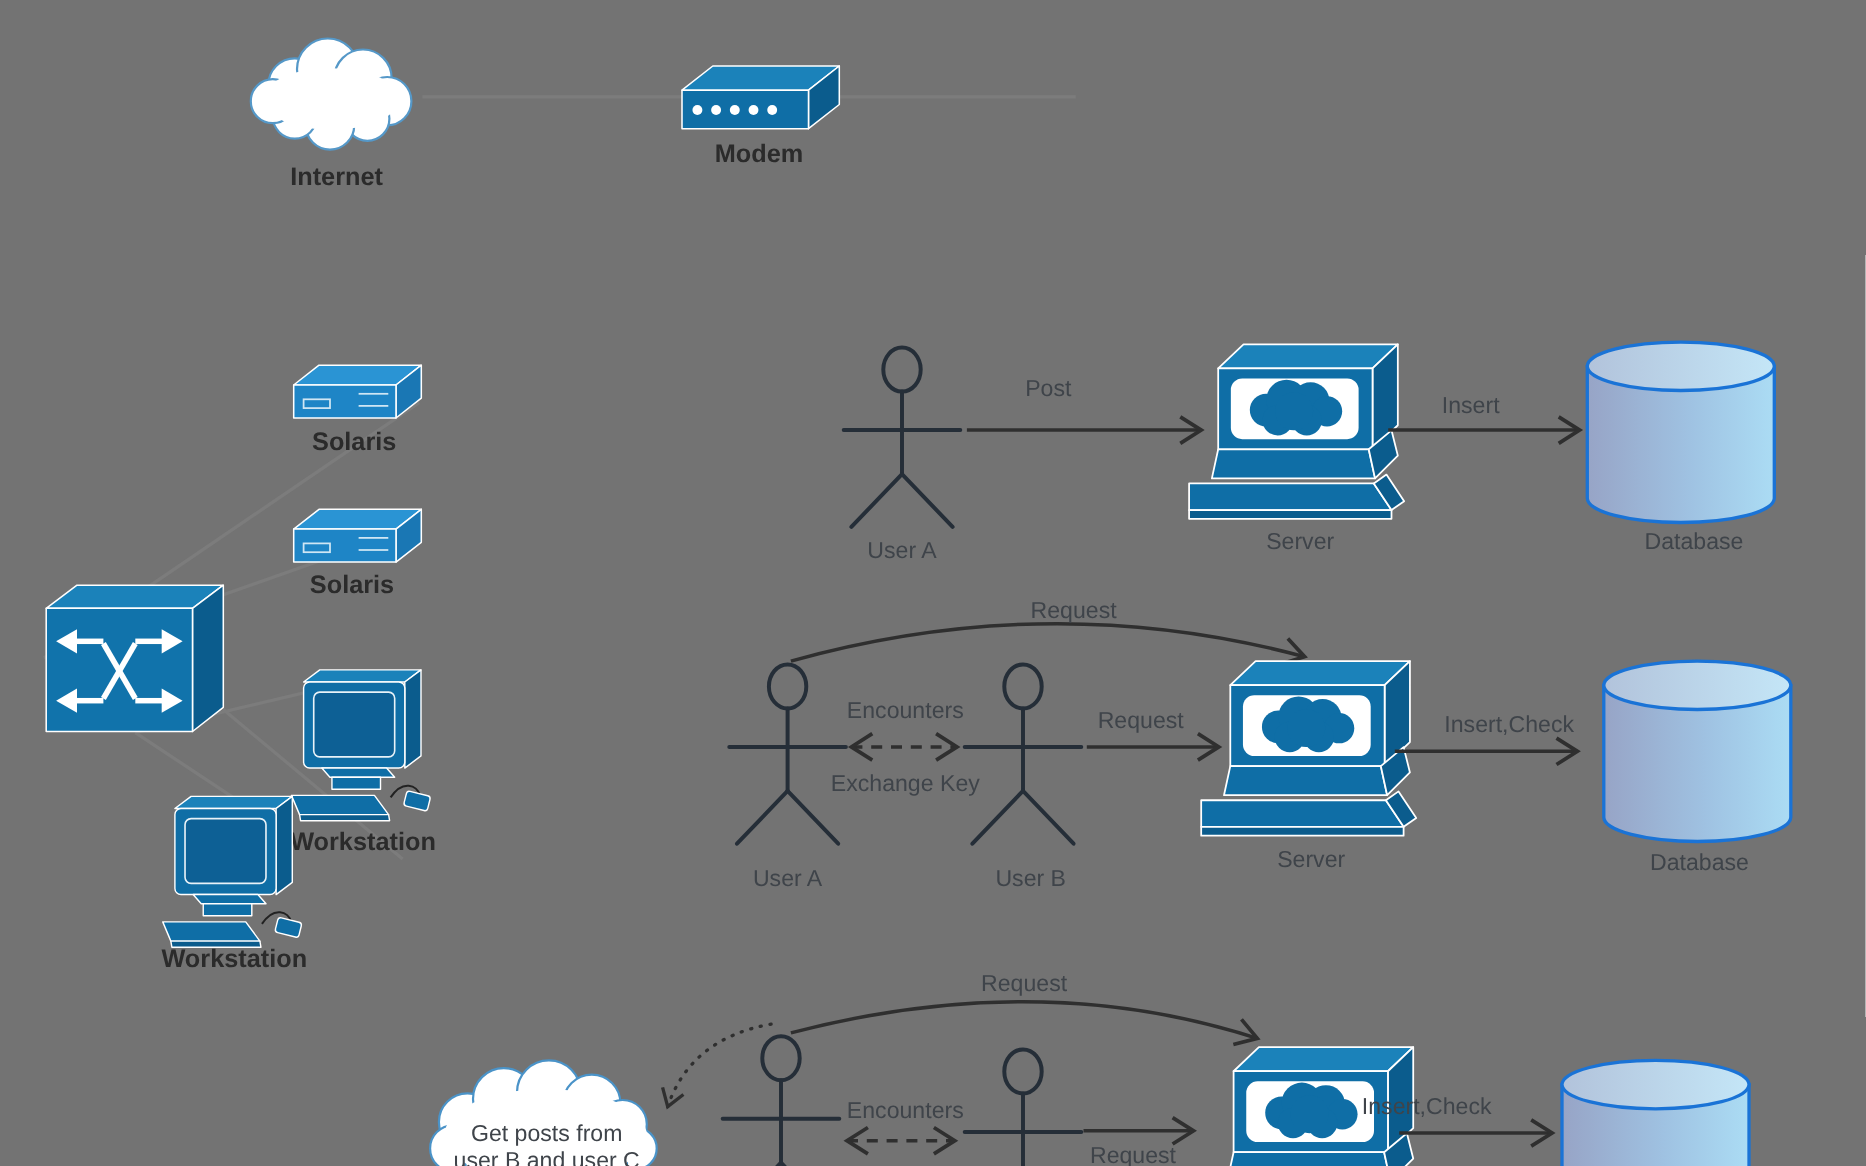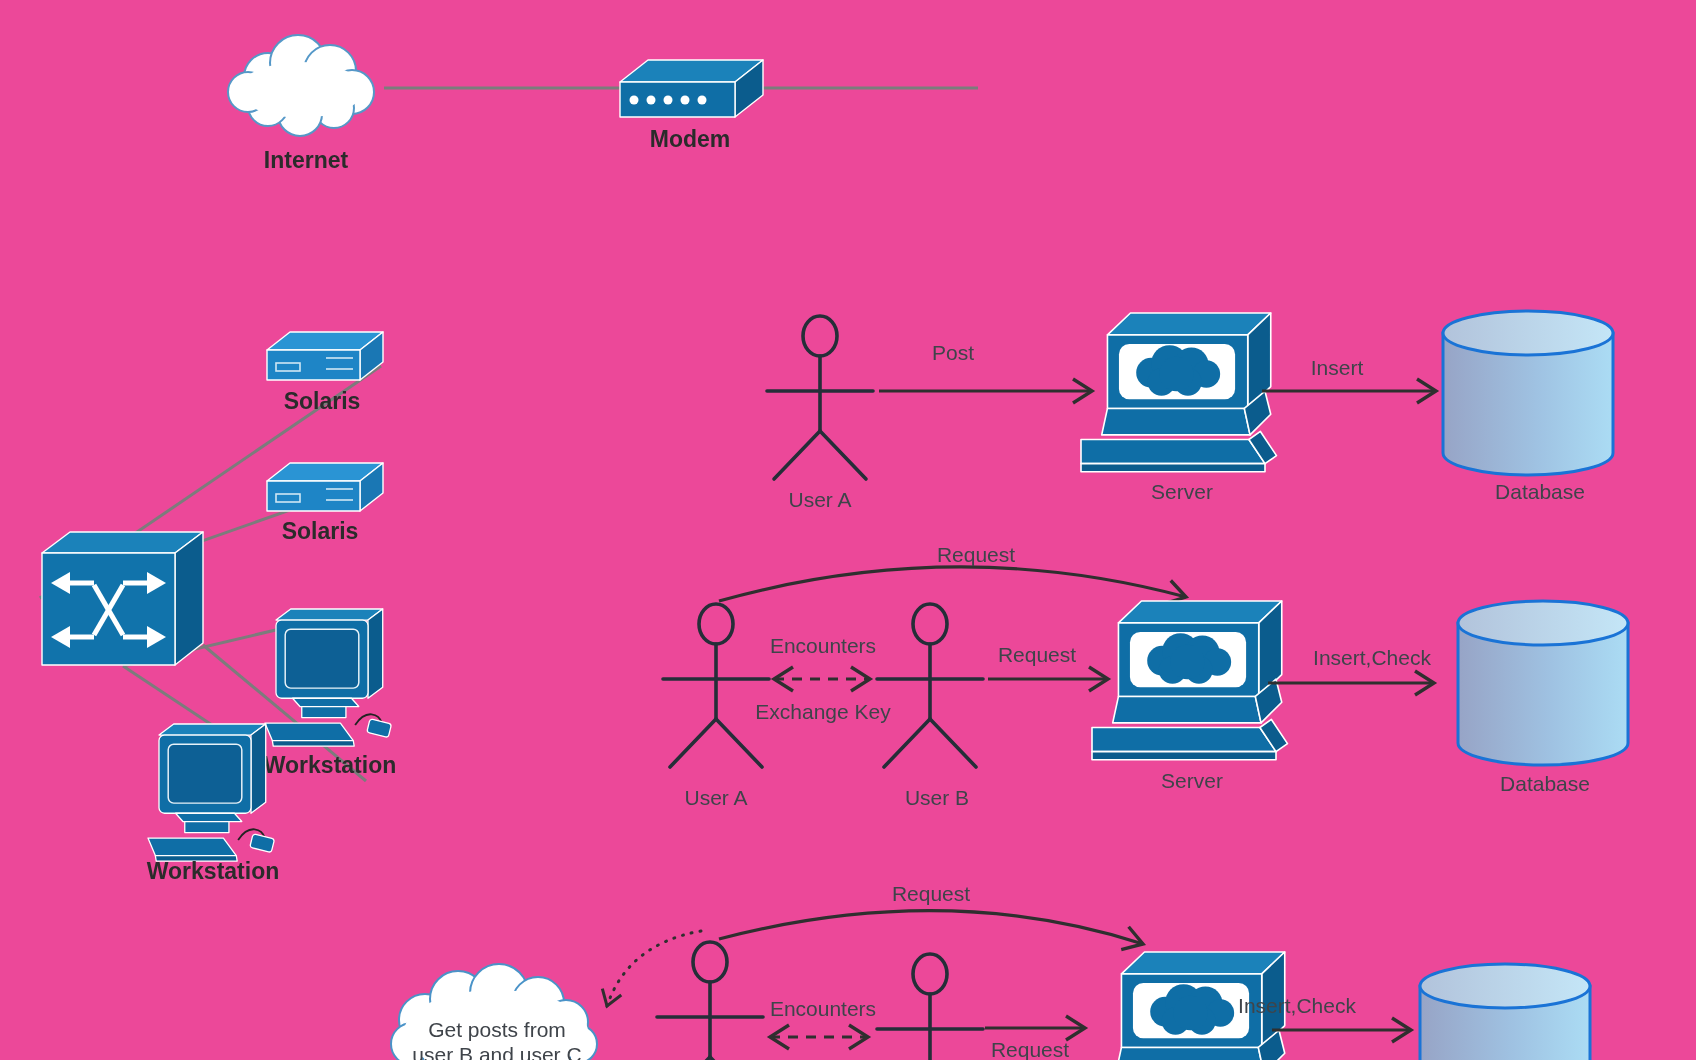--- a/index.html
+++ b/index.html
@@ -1,16 +1,16 @@
 <!DOCTYPE html>
 <html><head>
 <meta charset="utf-8">
 <style>
   html,body{margin:0;padding:0;background:#f0f0ef;}
-  .stage{width:1696px;height:1060px;position:relative;overflow:hidden;background:#ec4899;}
+  .stage{width:1696px;height:1060px;position:relative;overflow:hidden;background:#737373;}
   svg{display:block;}
   text{font-family:"Liberation Sans",sans-serif;}
   .lblB{font-weight:700;font-size:23px;fill:#2b2b2b;}
   .lbl{font-weight:400;font-size:21px;fill:#3f444a;}
   .netline{stroke:#7c7c7c;stroke-width:3;fill:none;}
   .seq{stroke:#2f2f2f;stroke-width:3.2;fill:none;}
   .stick{stroke:#252e38;stroke-width:3.6;fill:none;stroke-linecap:round;}
   .face{stroke:#ffffff;stroke-width:1.4;stroke-linejoin:round;}
 </style>
 </head>

